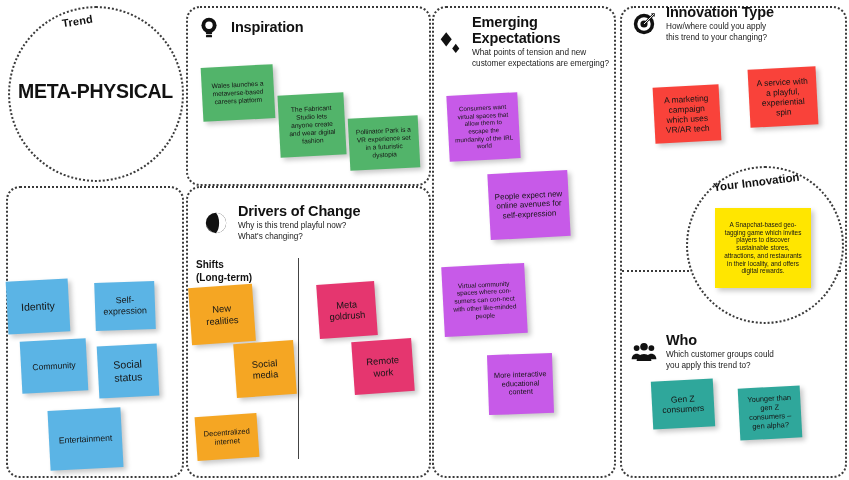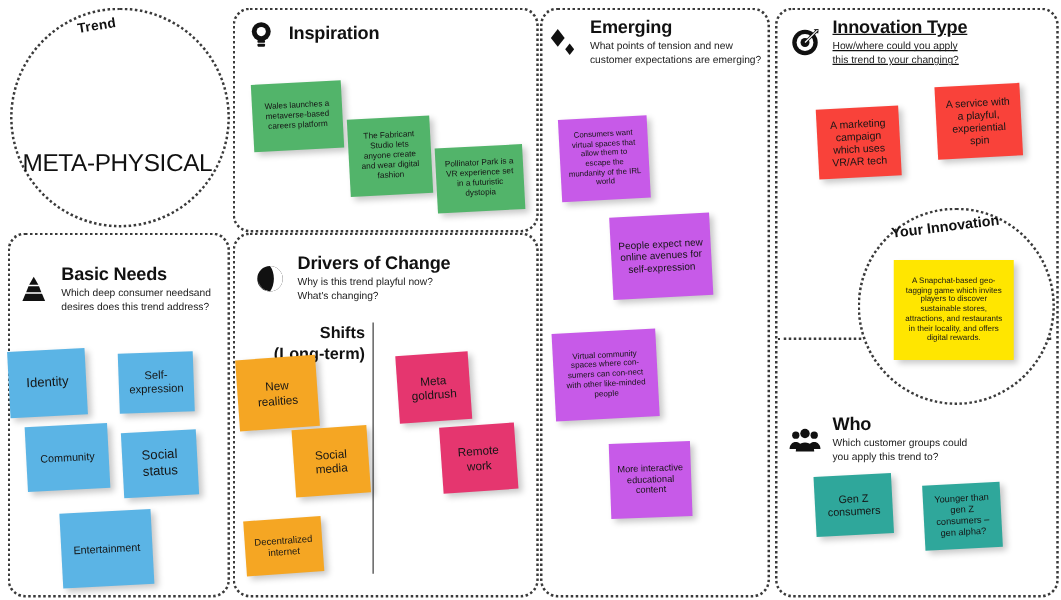--- a/index.html
+++ b/index.html
@@ -51,33 +51,32 @@
 
   
   .trend-label{
     position:absolute;
     font-size:11px;font-weight:bold;color:#111;
     transform:rotate(-9deg);
     letter-spacing:0.2px;
   }
   .trend-name{
     position:absolute;
-    font-size:19.5px;font-weight:normal;letter-spacing:-0.3px;color:#111;
+    font-size:19.5px;font-weight:bold;letter-spacing:-0.3px;color:#111;
     white-space:nowrap;
-    margin-top:40px;
   }
   .yourinno-label{
     position:absolute;
     font-size:11.5px;font-weight:bold;color:#111;
     white-space:nowrap;
   }
   .yourinno-label span{display:inline-block;}
 
   
-  .col-head{position:absolute;text-align:right;font-size:13px;font-weight:bold;line-height:1.3;color:#111;}
+  .col-head{position:absolute;text-align:left;font-size:10px;font-weight:bold;line-height:1.3;color:#111;}
   .vdiv{position:absolute;width:1.4px;background:#444;}
   .hdiv{position:absolute;height:0;border-top:2px dotted #3a3a3a;}
 </style>
 </head>
 <body>
 
 <div class="canvas">
 
   <div class="panel" style="left:186px;top:6px;width:241px;height:176px;"></div>
 
@@ -124,48 +123,38 @@
     <span>Pollinator Park is a VR experience set in a futuristic dystopia</span>
   </div>
 
   <div class="sec-head" style="left:437px;top:14px;width:172px;">
     <svg class="sec-icon" viewBox="0 0 24 24">
       <path d="M8.5 2 L13.6 8.6 L8.5 15.2 L3.4 8.6 Z" fill="#111"></path>
       <path d="M17.3 12.8 L20.6 17 L17.3 21.2 L14 17 Z" fill="#111"></path>
     </svg>
     <div>
       <p class="sec-title">Emerging</p>
+      <p class="sec-title">Expectations</p>
       <p class="sec-sub">What points of tension and new customer expectations are emerging?</p>
     </div>
   </div>
 
   <div class="note" style="left:448px;top:94px;width:71px;height:66px;background:#C75AE8;font-size:6.3px;transform:rotate(-3deg);">
     <span>Consumers want virtual spaces that allow them to escape the mundanity of the IRL world</span>
   </div>
   <div class="note" style="left:489px;top:172px;width:80px;height:66px;background:#C75AE8;font-size:8px;transform:rotate(-3deg);">
     <span>People expect new  online avenues for self-expression</span>
   </div>
   <div class="note" style="left:443px;top:265px;width:83px;height:70px;background:#C75AE8;font-size:6.5px;transform:rotate(-3deg);">
     <span>Virtual community spaces where con-sumers can con-nect with other like-minded people</span>
   </div>
   <div class="note" style="left:488px;top:354px;width:65px;height:60px;background:#C75AE8;font-size:7.4px;transform:rotate(-2deg);">
     <span>More interactive educational content</span>
   </div>
 
-  <div class="sec-head" style="left:14px;top:212px;width:160px;">
-    <svg class="sec-icon" viewBox="0 0 24 24">
-      <path d="M12 2.2 L15.4 8.1 H8.6 Z" fill="#111"></path>
-      <path d="M8.1 9.2 H15.9 L17.6 13.6 H6.4 Z" fill="#111"></path>
-      <path d="M5.9 14.8 H18.1 L20.4 20.2 H3.6 Z" fill="#111"></path>
-    </svg>
-    <div>
-      <p class="sec-title">Basic Needs</p>
-      <p class="sec-sub">Which deep consumer needsand desires does this trend address?</p>
-    </div>
-  </div>
 
   <div class="note" style="left:7px;top:280px;width:62px;height:53px;background:#5BB4E5;font-size:10.5px;transform:rotate(-3deg);">
     <span>Identity</span>
   </div>
   <div class="note" style="left:95px;top:282px;width:60px;height:48px;background:#5BB4E5;font-size:9px;transform:rotate(-2deg);">
     <span>Self-expression</span>
   </div>
   <div class="note" style="left:21px;top:340px;width:66px;height:52px;background:#5BB4E5;font-size:8.6px;transform:rotate(-3deg);">
     <span>Community</span>
   </div>
@@ -206,21 +195,21 @@
     <span>Decentralized internet</span>
   </div>
 
   <div class="note" style="left:318px;top:283px;width:58px;height:54px;background:#E5366F;font-size:9.4px;transform:rotate(-4deg);">
     <span>Meta goldrush</span>
   </div>
   <div class="note" style="left:353px;top:340px;width:60px;height:53px;background:#E5366F;font-size:9.4px;transform:rotate(-4deg);">
     <span>Remote work</span>
   </div>
 
-  <div class="sec-head" style="left:631px;top:14px;width:200px;text-decoration:underline;">
+  <div class="sec-head" style="left:631px;top:4px;width:200px;">
     <svg class="sec-icon" viewBox="0 0 24 24">
       <circle cx="12" cy="12" r="9.4" fill="#111"></circle>
       <circle cx="12" cy="12" r="6.2" fill="#fff"></circle>
       <circle cx="12" cy="12" r="3.3" fill="#111"></circle>
       <path d="M12 12 L21.2 2.9" stroke="#111" stroke-width="2.1" fill="none"></path>
       <path d="M18.4 2.2 L22 2 L21.7 5.6 Z" fill="#111"></path>
       <path d="M12 12 L21.2 2.9" stroke="#fff" stroke-width="0.9" fill="none"></path>
     </svg>
     <div>
       <p class="sec-title">Innovation Type</p>

